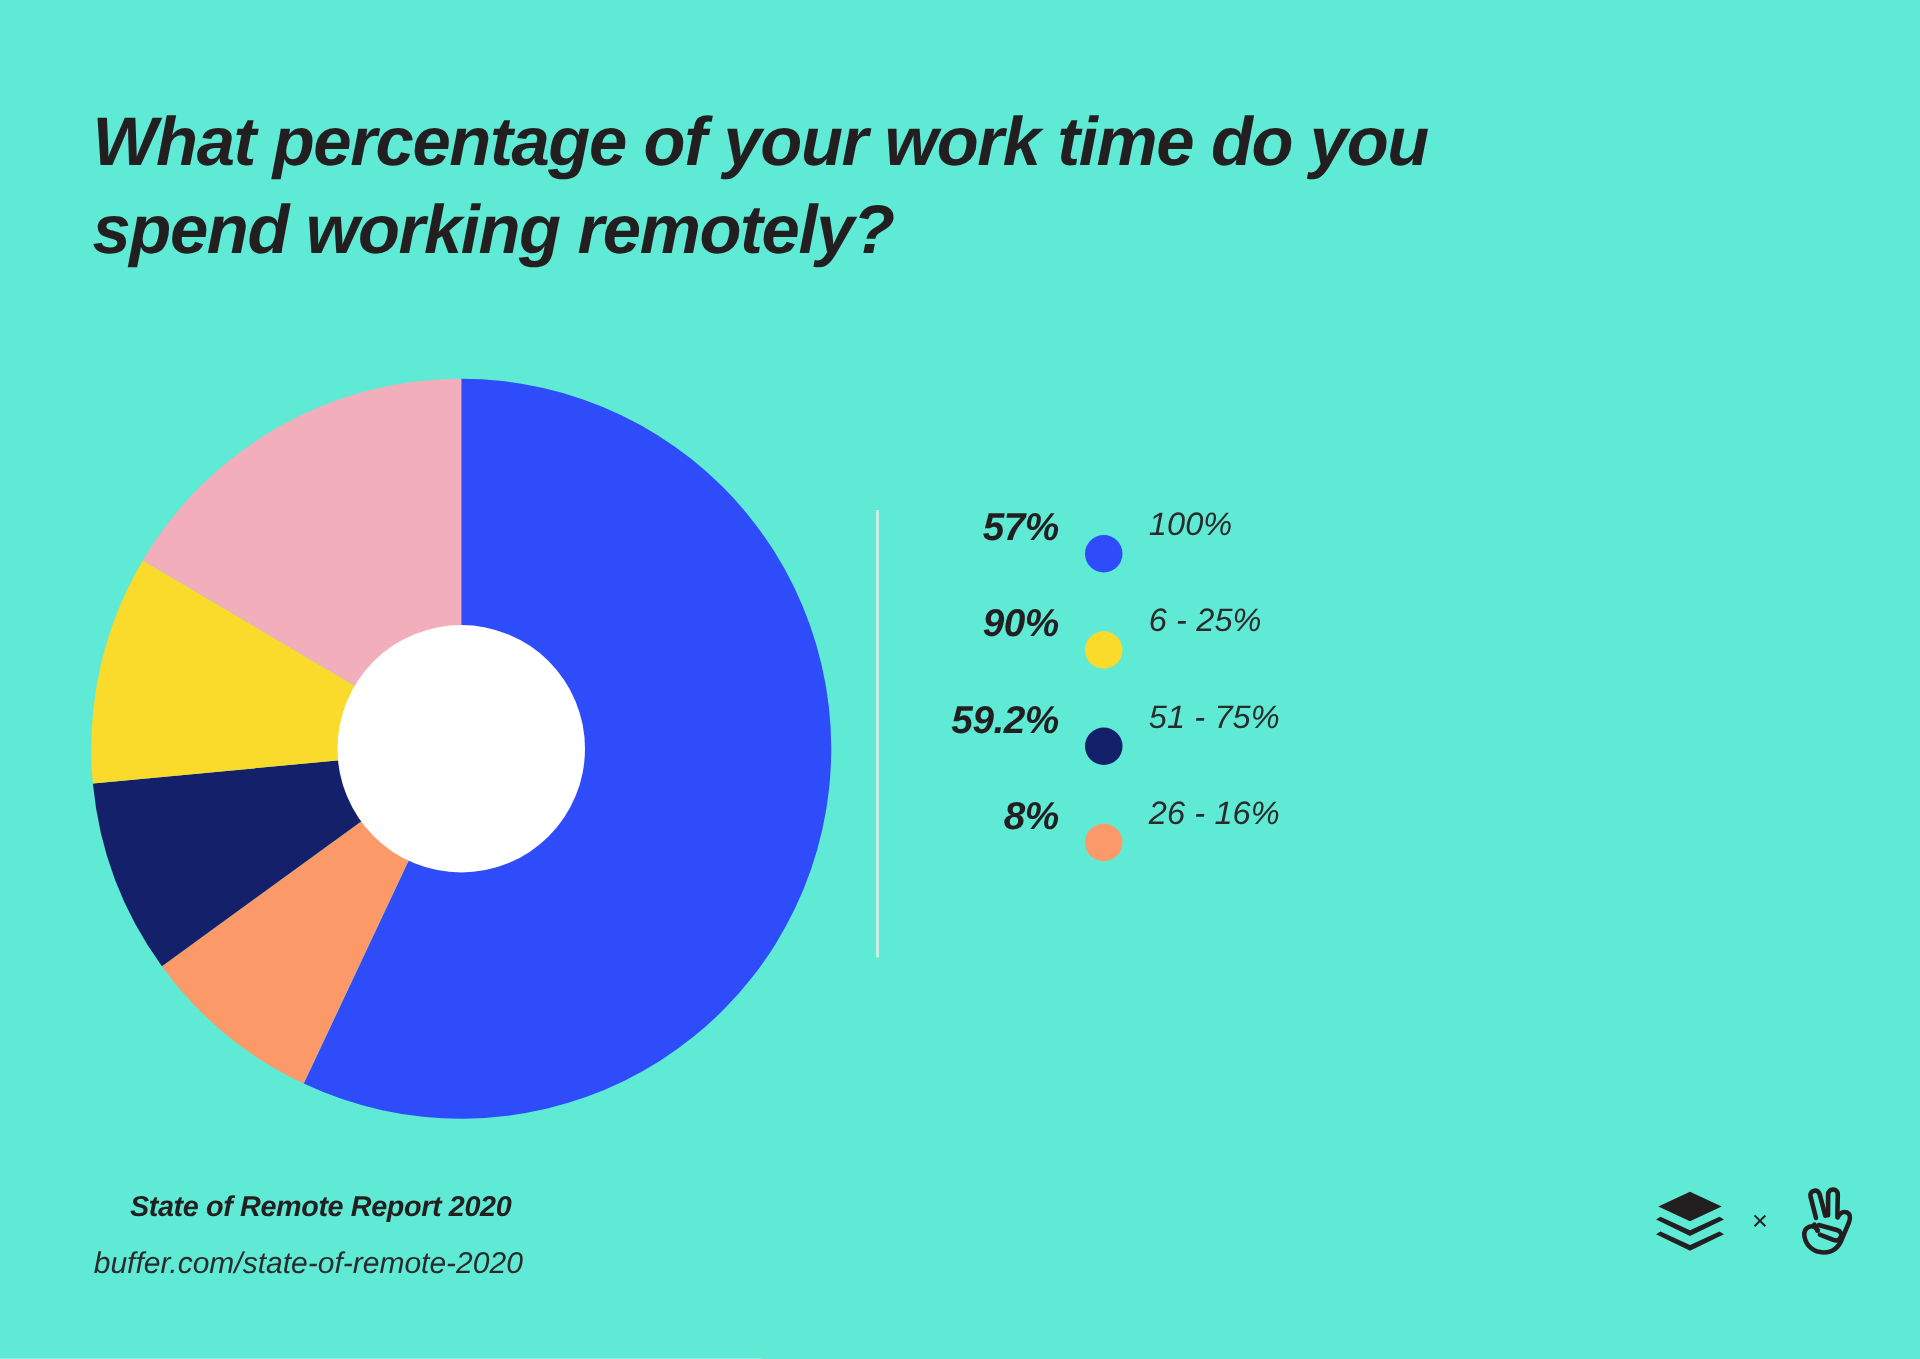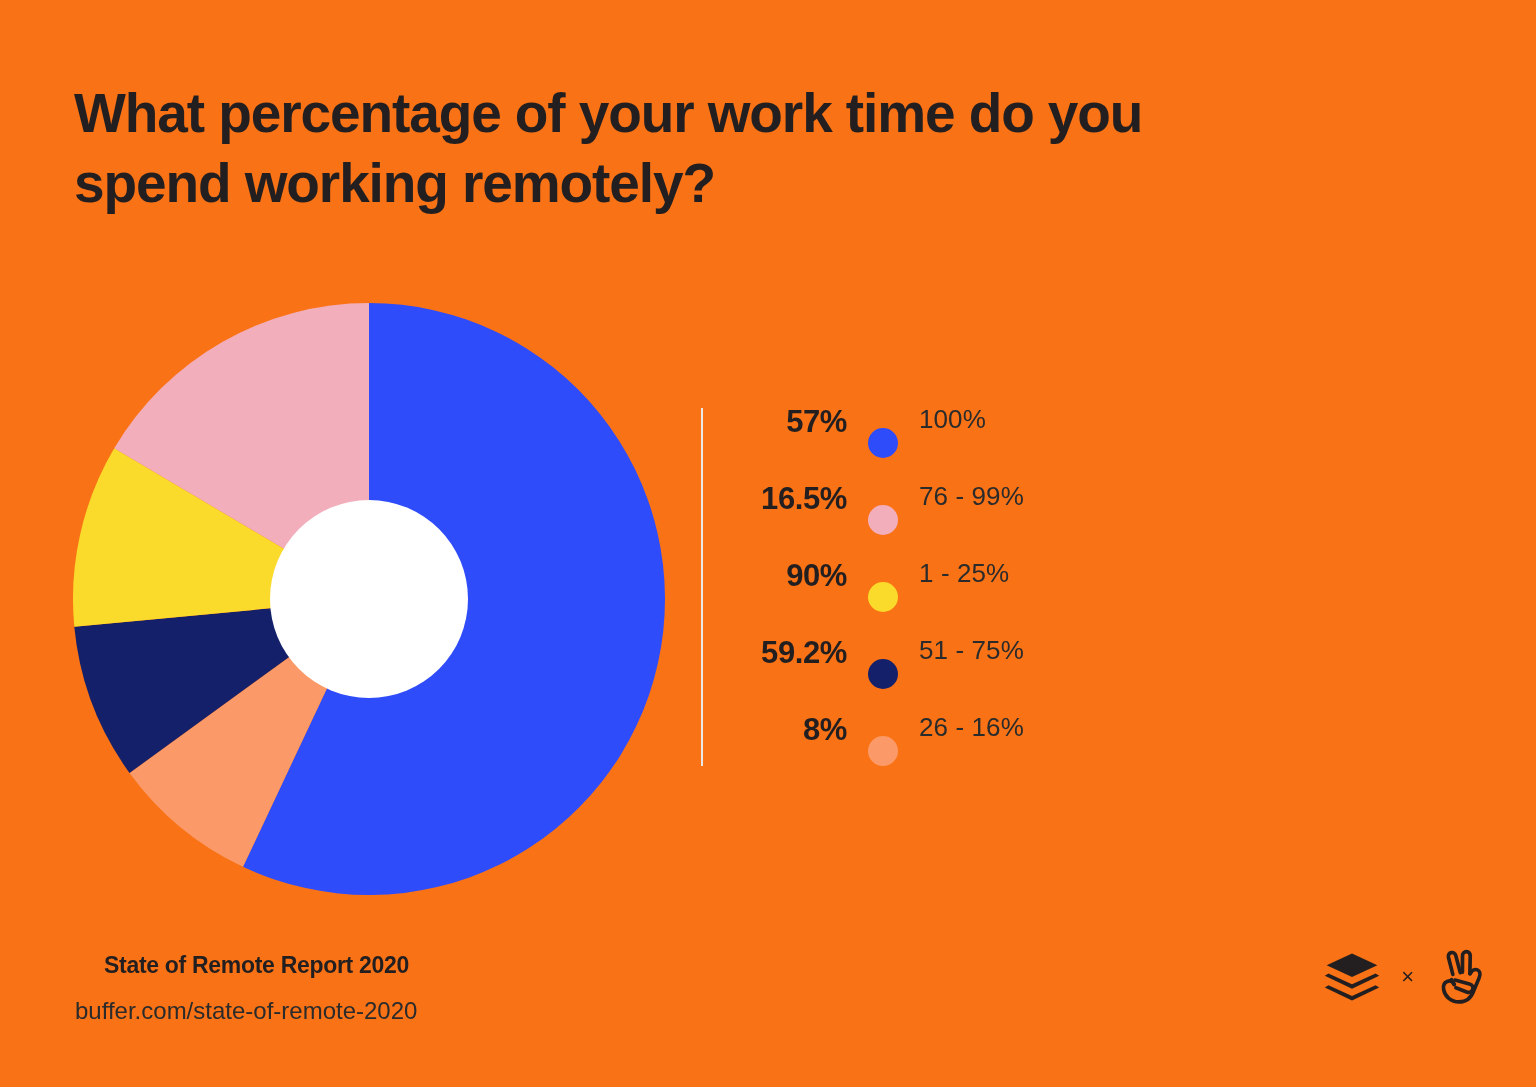--- a/index.html
+++ b/index.html
@@ -131,21 +131,21 @@
     font-size: 22px;
     color: #231f20;
     line-height: 1;
     padding: 0 2px;
   }
   #angellist-logo { display: block; }
 </style>
 </head>
 <body>
 
-<div id="canvas" style="background: #f97316;">
+<div id="canvas" style="background: #5eead4; font-style: italic;">
 
   <div id="chart-title" style="color: rgb(35, 31, 32);">What percentage of your work time do you
 spend working remotely?</div>
 
   <div id="donut-wrap">
     <svg id="donut-svg" viewBox="0 0 598 598">
       <g id="donut-slices">
           <path d="M 299 299 L 299.00 3.00 A 296 296 0 1 1 172.97 566.83 Z" fill="#2f4cfb"></path>
           <path d="M 299 299 L 172.97 566.83 A 296 296 0 0 1 59.53 472.98 Z" fill="#fb9a68"></path>
           <path d="M 299 299 L 59.53 472.98 A 296 296 0 0 1 4.31 326.86 Z" fill="#15206a"></path>
@@ -160,32 +160,25 @@
 
   <div id="legend">
       <div class="legend-row">
         <div class="legend-value">57%</div>
         <div class="legend-swatch-cell">
           <span class="legend-swatch" style="background: rgb(47, 76, 251);"></span>
         </div>
         <div class="legend-label">100%</div>
       </div>
       <div class="legend-row">
-        <div class="legend-value">16.5%</div>
-        <div class="legend-swatch-cell">
-          <span class="legend-swatch" style="background: rgb(243, 174, 188);"></span>
-        </div>
-        <div class="legend-label">76 - 99%</div>
-      </div>
-      <div class="legend-row">
         <div class="legend-value">90%</div>
         <div class="legend-swatch-cell">
           <span class="legend-swatch" style="background: rgb(250, 218, 43);"></span>
         </div>
-        <div class="legend-label">1 - 25%</div>
+        <div class="legend-label">6 - 25%</div>
       </div>
       <div class="legend-row">
         <div class="legend-value">59.2%</div>
         <div class="legend-swatch-cell">
           <span class="legend-swatch" style="background: rgb(21, 32, 106);"></span>
         </div>
         <div class="legend-label">51 - 75%</div>
       </div>
       <div class="legend-row">
         <div class="legend-value">8%</div>

